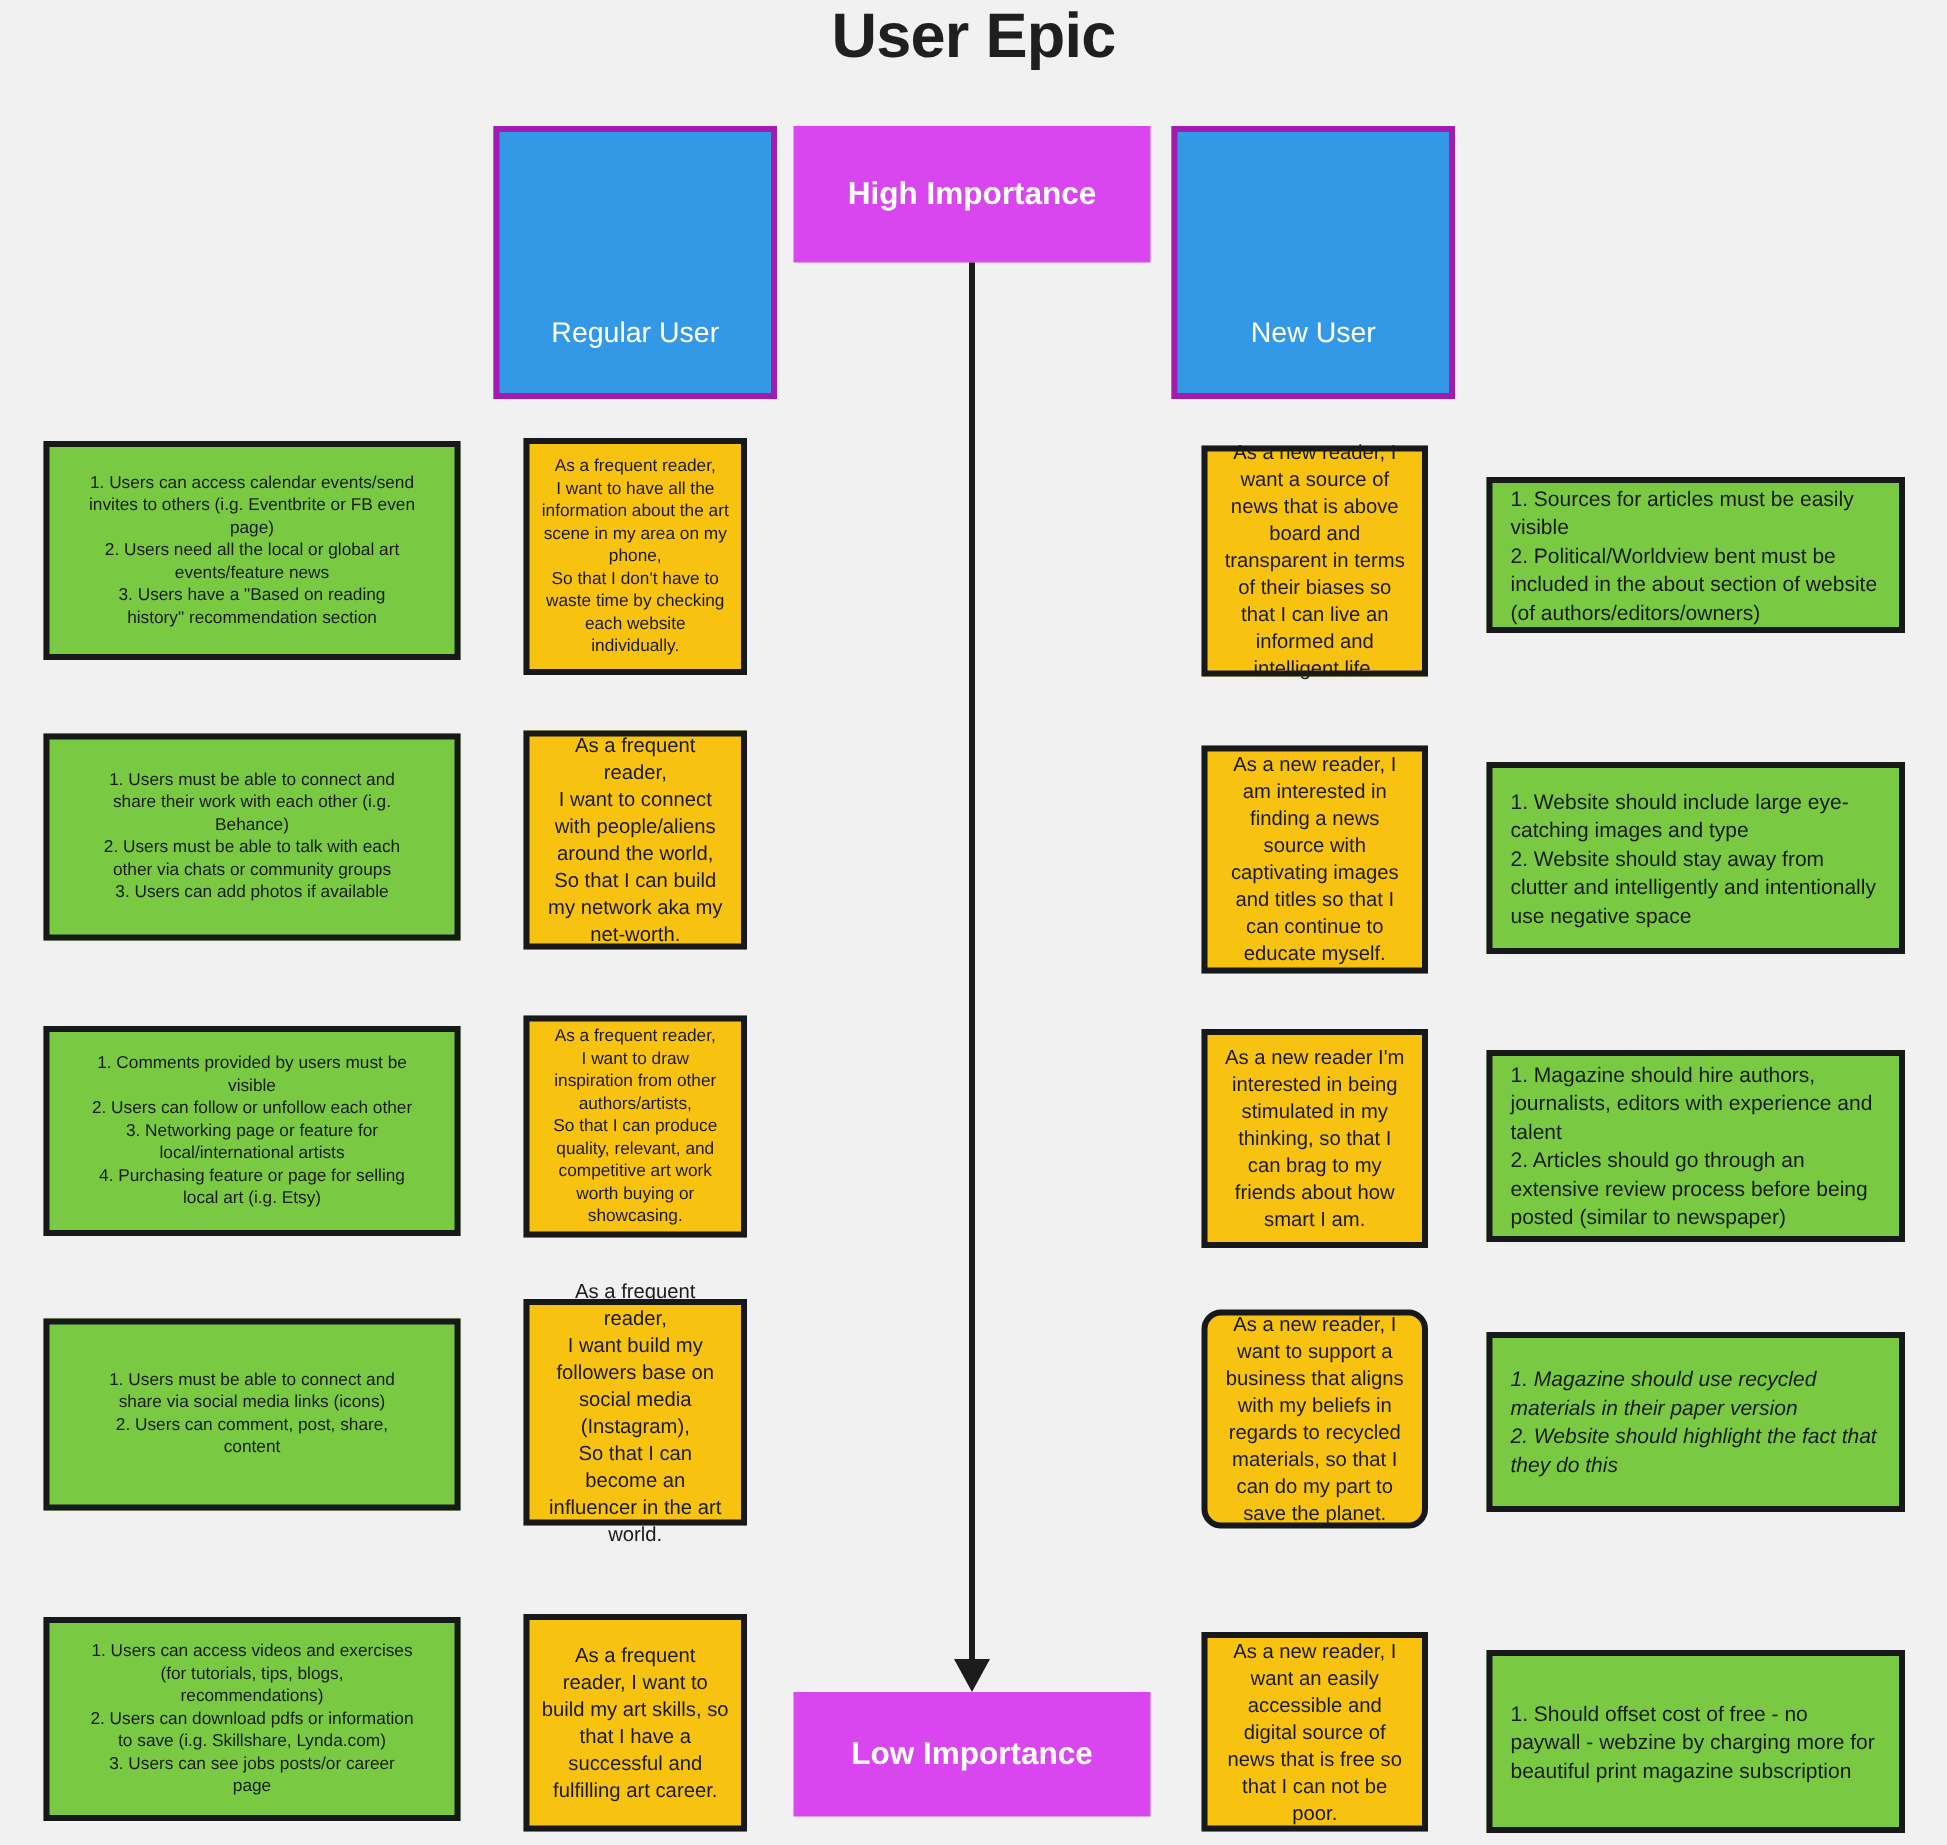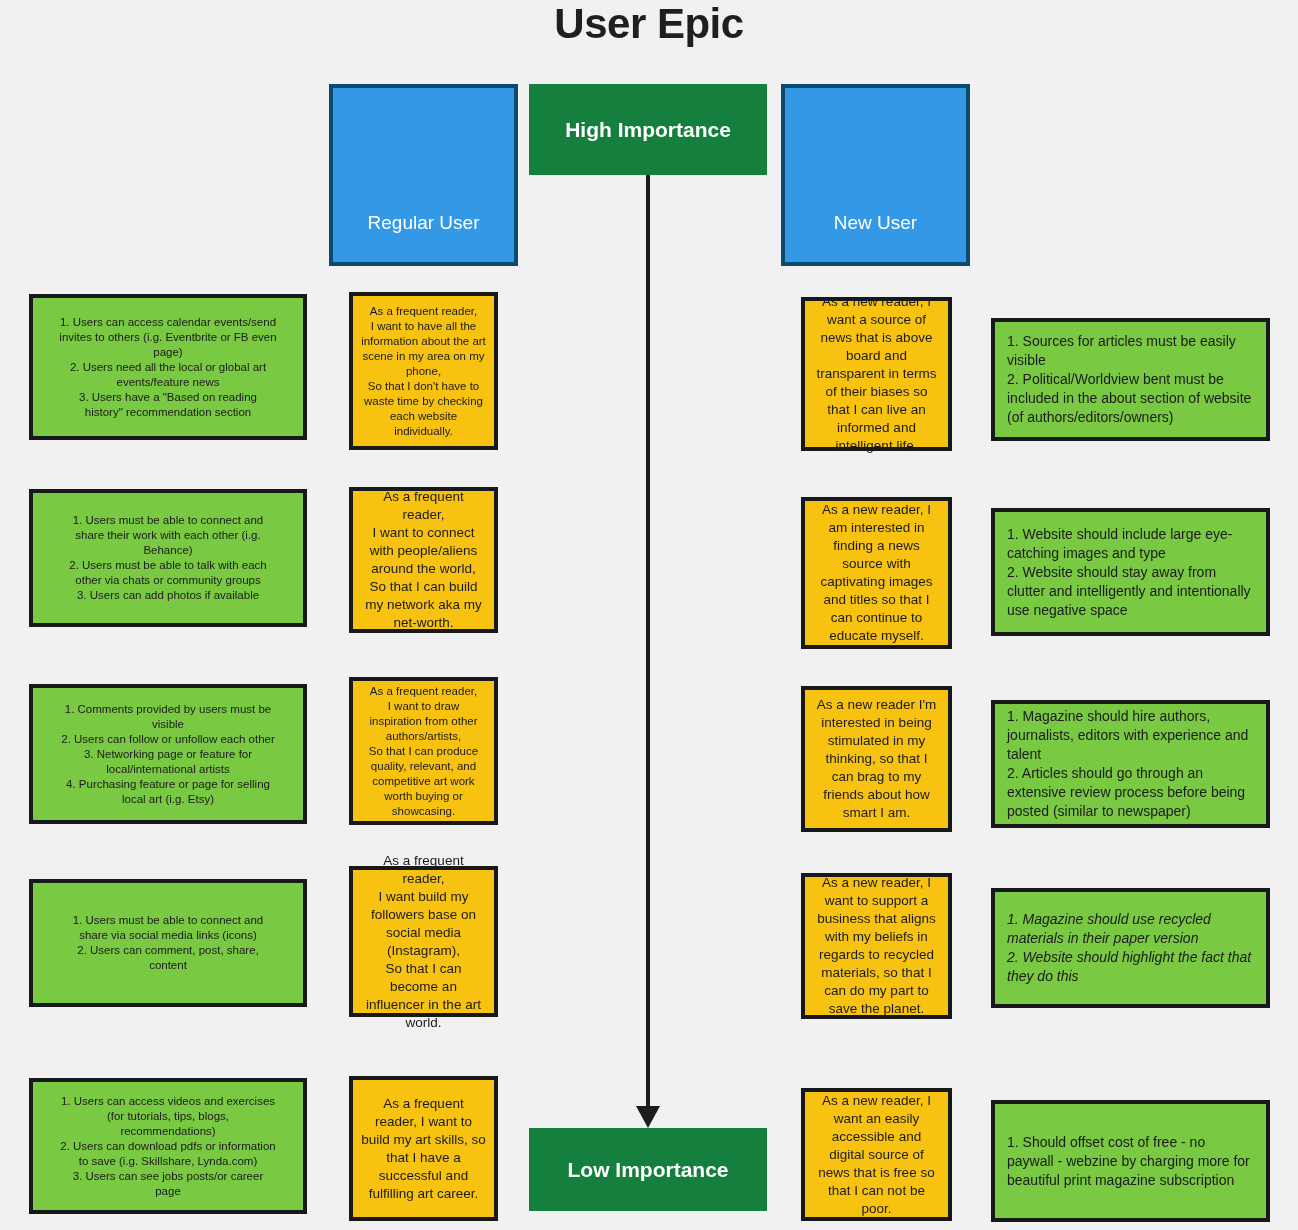--- a/index.html
+++ b/index.html
@@ -27,42 +27,42 @@
     font-weight: bold;
     letter-spacing: -0.5px;
     color: #1f1f1f;
     line-height: 52px;
   }
 
   
   .persona-card {
     position: absolute;
     background: #3399e6;
-    border: 4px solid #0c4a6e;
+    border: 4px solid #a21caf;
     color: #ffffff;
     font-size: 19px;
     display: flex;
     align-items: center;
     justify-content: center;
     text-align: center;
     box-sizing: border-box;
   }
   .persona-card .persona-label {
     display: block;
     padding-top: 14px;
   }
   #persona-regular { left: 329px; top: 84px; width: 189px; height: 182px; }
   #persona-regular .persona-label { padding-top: 96px; }
   #persona-new { left: 781px; top: 84px; width: 189px; height: 182px; }
   #persona-new .persona-label { padding-top: 96px; text-align: right; }
 
   
   .importance-box {
     position: absolute;
-    background: #15803d;
+    background: #d946ef;
     color: #ffffff;
     font-size: 21px;
     font-weight: bold;
     display: flex;
     align-items: center;
     justify-content: center;
     text-align: center;
     box-sizing: border-box;
   }
   #importance-high { left: 529px; top: 84px; width: 238px; height: 91px; }
@@ -137,24 +137,24 @@
   
   .col-regular.r1 { top: 292px; height: 158px; }
   .col-regular.r2 { top: 487px; height: 146px; }
   .col-regular.r3 { top: 677px; height: 148px; }
   .col-regular.r4 { top: 866px; height: 151px; }
   .col-regular.r5 { top: 1076px; height: 145px; }
 
   .col-new.r1 { top: 297px; height: 154px; justify-content: center; }
   .col-new.r2 { top: 497px; height: 152px; }
   .col-new.r3 { top: 686px; height: 146px; }
-  .col-new.r4 { top: 873px; height: 146px; }
+  .col-new.r4 { top: 873px; height: 146px; border-radius: 13px; }
   .col-new.r5 { top: 1088px; height: 133px; }
 
-  .col-right-green.r1 { top: 318px; height: 123px; }
+  .col-right-green.r1 { top: 318px; height: 104px; }
   .col-right-green.r2 { top: 508px; height: 128px; }
   .col-right-green.r3 { top: 700px; height: 128px; }
   .col-right-green.r4 { top: 888px; height: 120px; font-style: italic; }
   .col-right-green.r5 { top: 1100px; height: 122px; }
 </style>
 </head>
 <body>
 
 <div class="page-title">User Epic</div>
 

